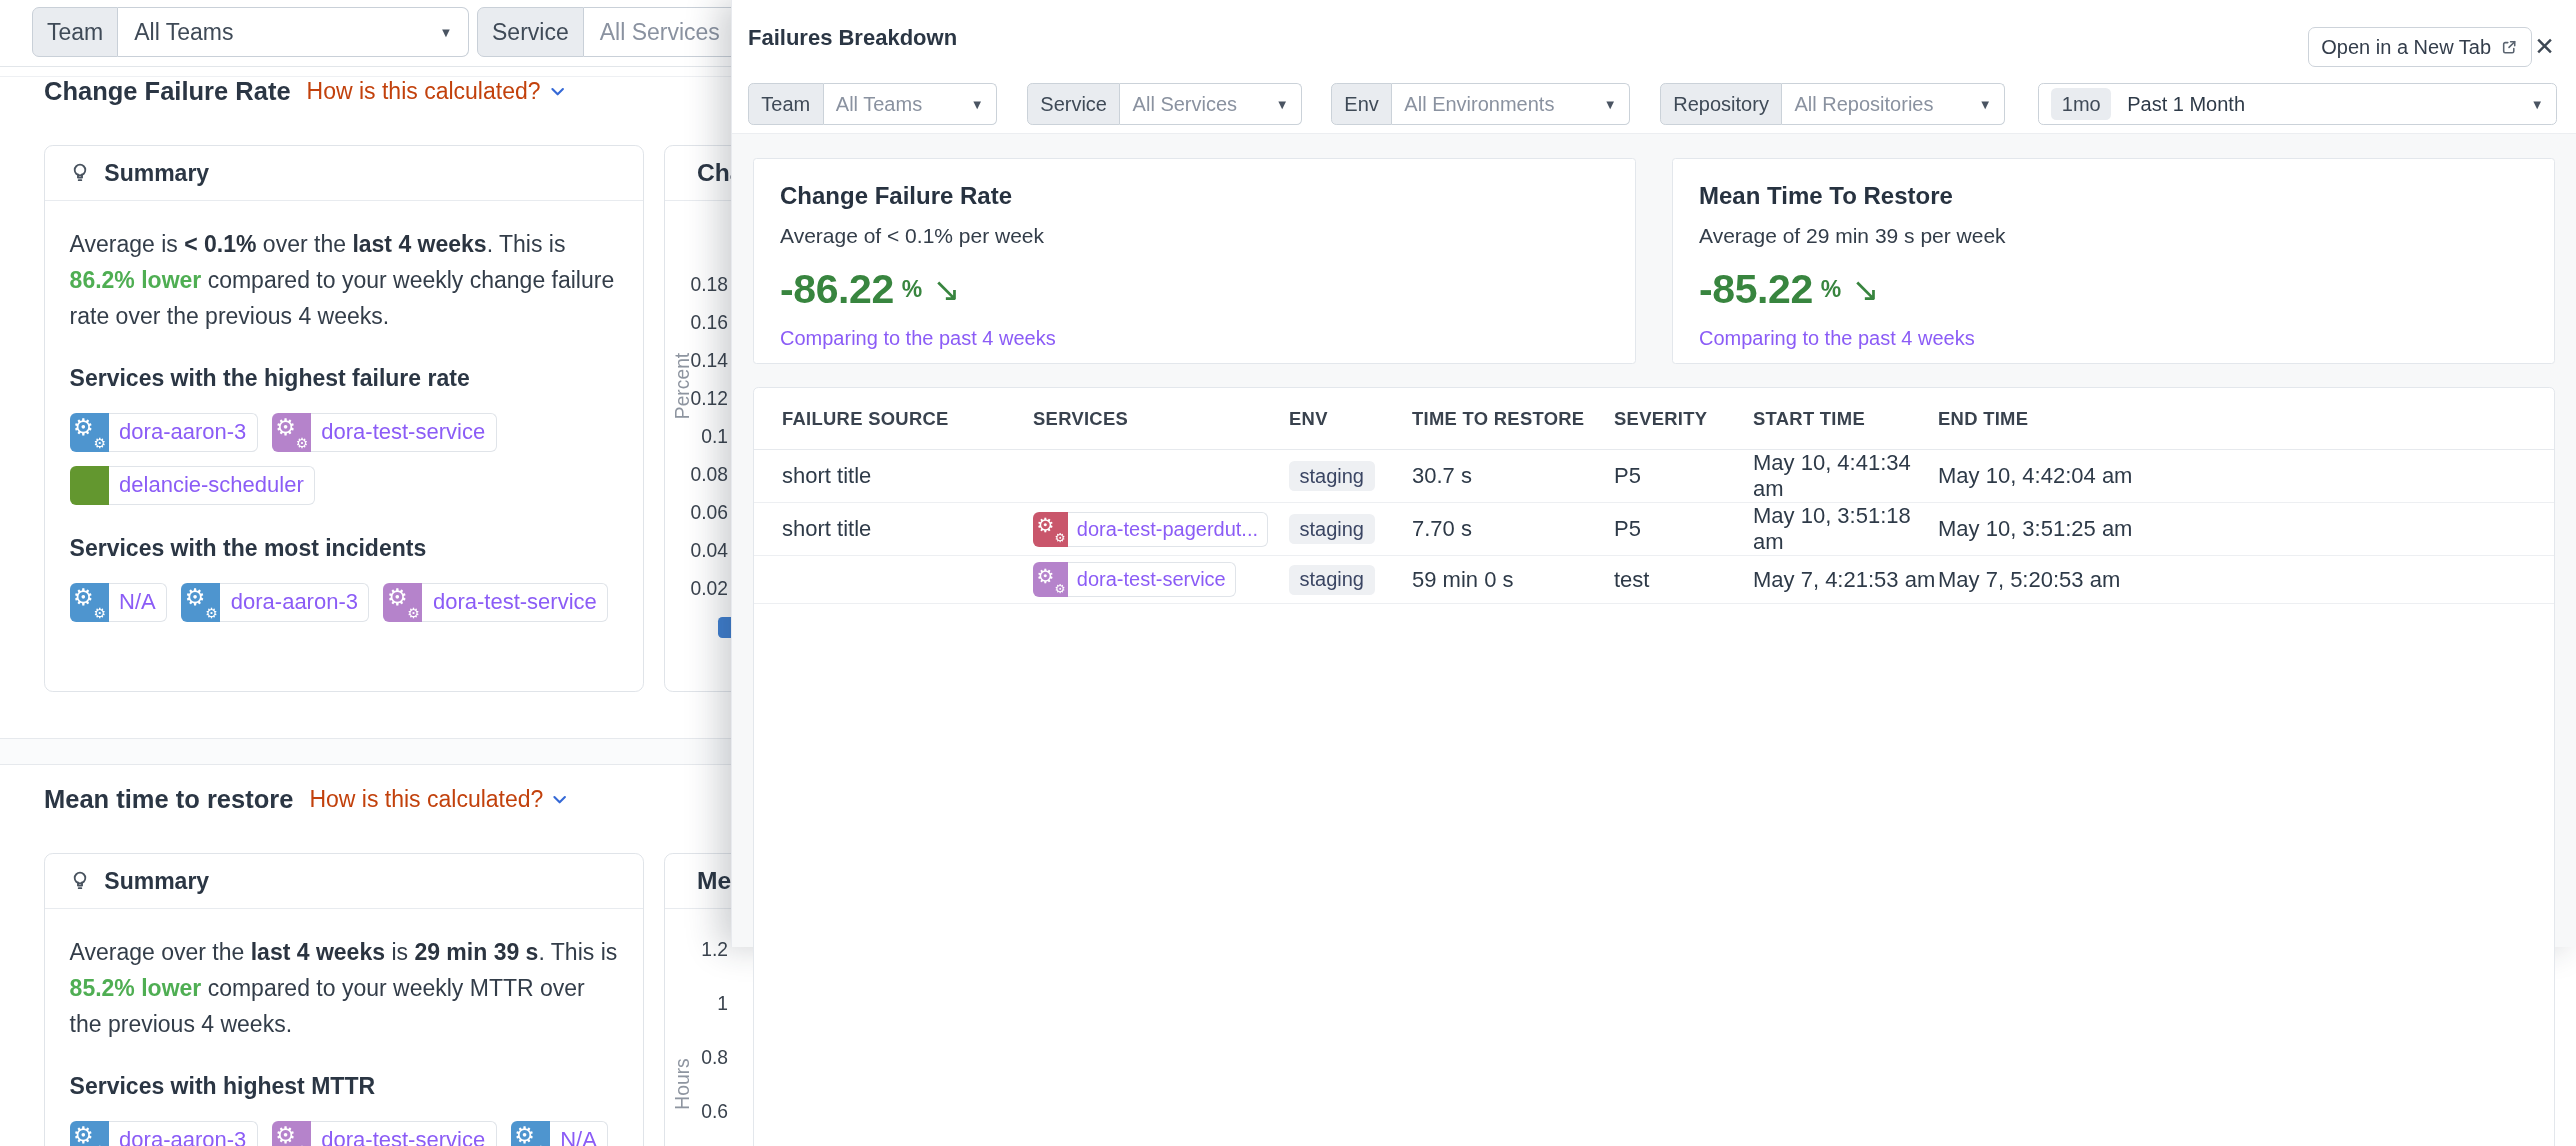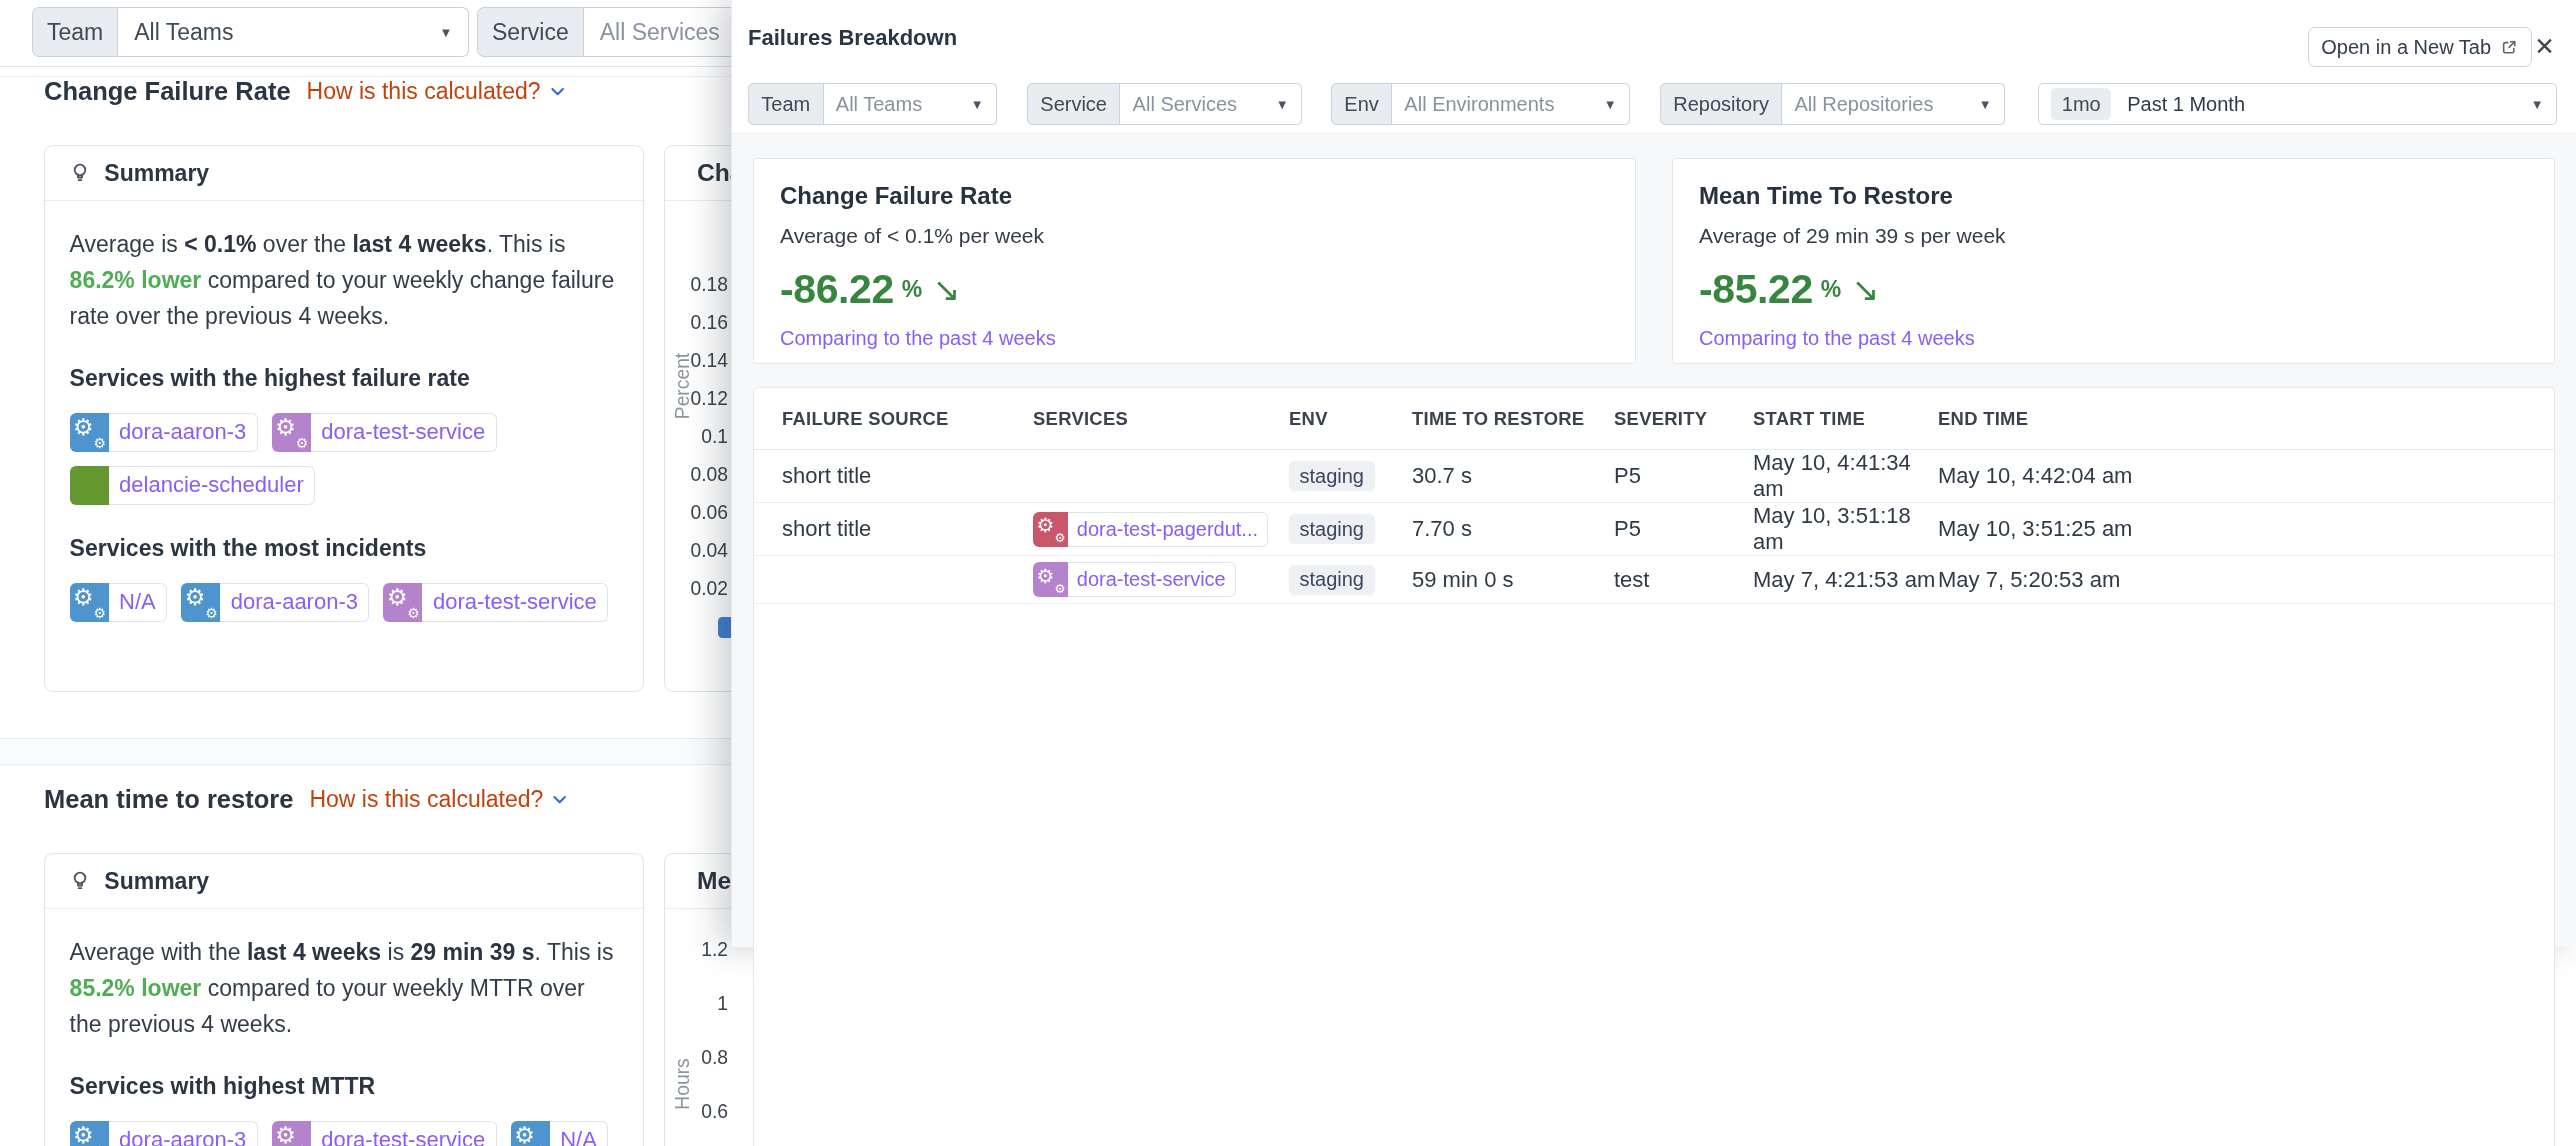--- a/index.html
+++ b/index.html
@@ -250,21 +250,21 @@
           <circle cx="12" cy="9" r="5.3"></circle>
             <path d="M10 13.5v2.5"></path>
             <path d="M14 13.5v2.5"></path>
             <path d="M10 16.5h4"></path>
             <path d="M10.7 19.2h2.6"></path>
         </svg>
       </span>
       <span class="card-title">Summary</span>
     </div>
     <div class="card-body">
-      <p class="para"><span>Average with the </span><b>last 4 weeks</b><span> is </span><b>29 min 39 s</b><span>. This is </span><span class="hl">85.2% lower</span><span> compared to your weekly MTTR over the previous 4 weeks.</span></p>
+      <p class="para"><span>Average over the </span><b>last 4 weeks</b><span> is </span><b>29 min 39 s</b><span>. This is </span><span class="hl">85.2% lower</span><span> compared to your weekly MTTR over the previous 4 weeks.</span></p>
 
       <div class="grp-label">Services with highest MTTR</div>
       <div class="chip-row">
 
           <div class="chip gears">
             <span class="iconbox blue">
               <span class="glyph-gears"><span class="g1">⚙</span><span class="g2">⚙</span></span>
               
             </span>
             <span class="chiplabel">dora-aaron-3</span>

